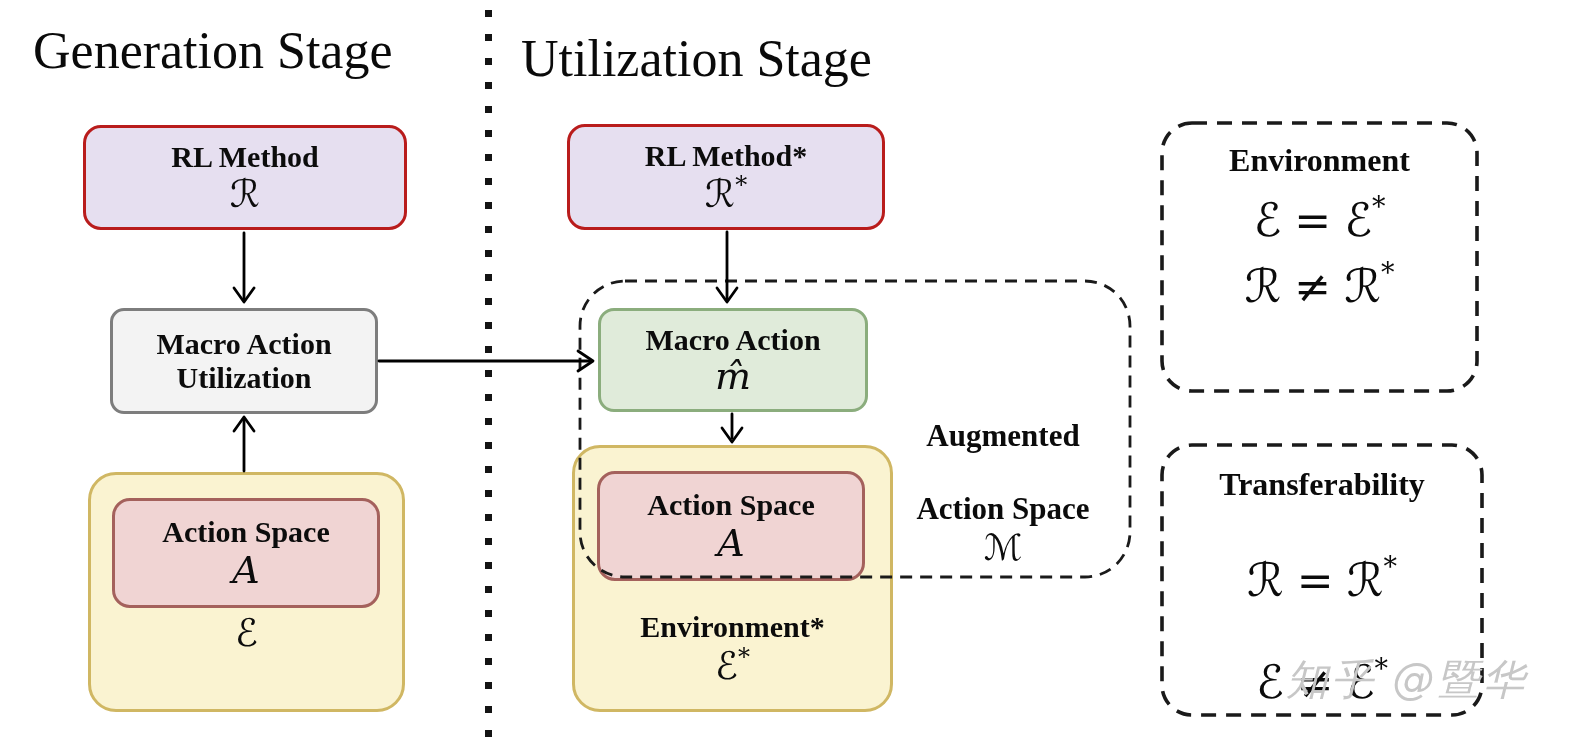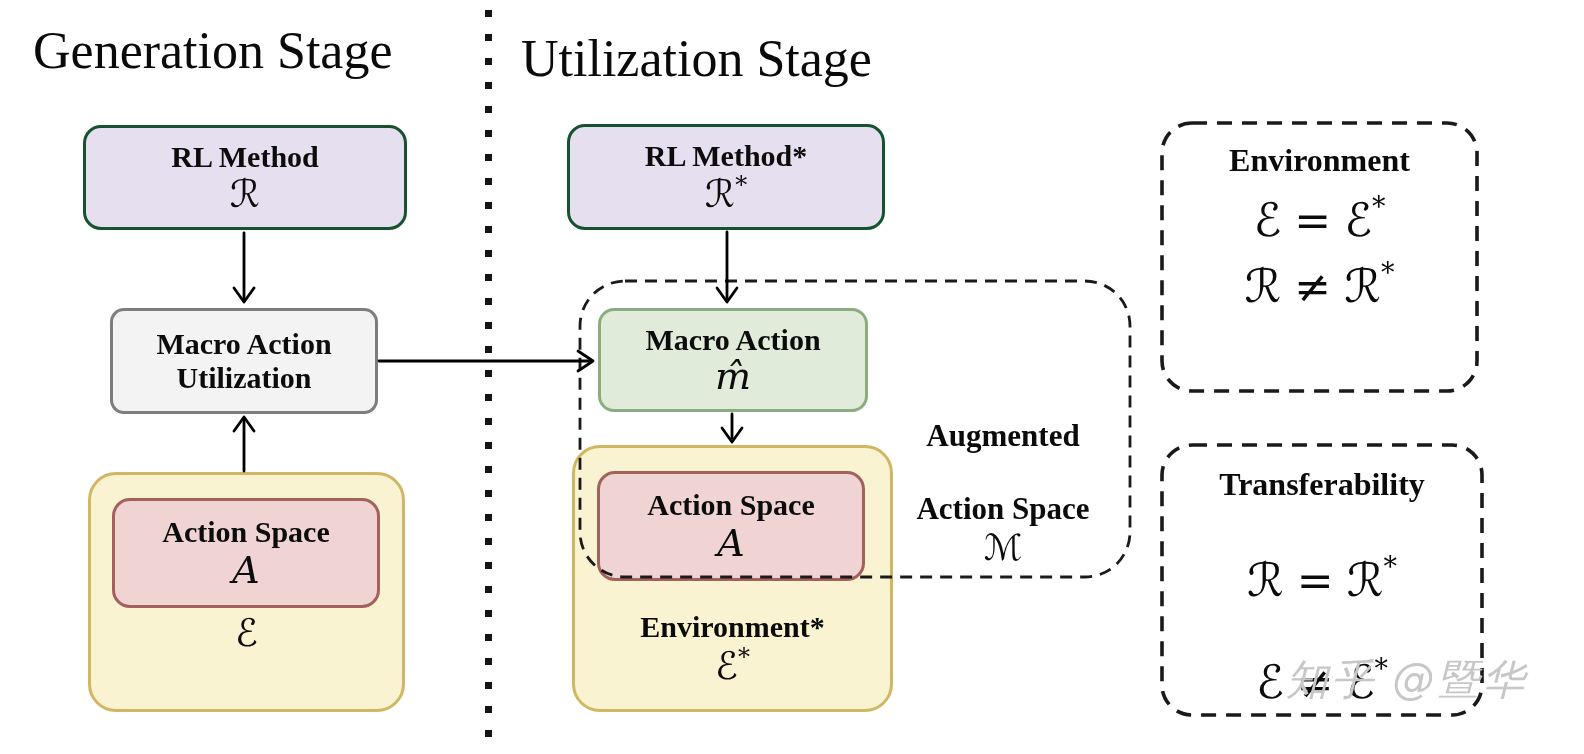--- a/index.html
+++ b/index.html
@@ -55,21 +55,21 @@
   }
   .math {
     font-family: "DejaVu Serif", "DejaVu Sans", "Liberation Serif", serif;
     font-style: italic;
   }
   .sym sup {
     font-size: 24px;
     vertical-align: 14px;
   }
 
-  .purple { background: #E6DFF0; border: 3px solid #14532d; border-radius: 18px; }
+  .purple { background: #E6DFF0; border: 3px solid #b91c1c; border-radius: 18px; }
   .gray   { background: #F3F3F3; border: 3px solid #7D7D7D; border-radius: 14px; }
   .green  { background: #E0EBDA; border: 3px solid #8BAD7D; border-radius: 16px; }
   .yellow { background: #FAF3D1; border: 3px solid #D0B763; border-radius: 28px; }
   .red    { background: #F0D4D3; border: 3px solid #A4615C; border-radius: 18px; }
 
   #rl-gen   { left: 83px;  top: 125px; width: 324px; height: 105px; }
   #mag      { left: 110px; top: 308px; width: 268px; height: 106px; }
   #env-gen  { left: 88px;  top: 472px; width: 317px; height: 240px; }
   #as-gen   { left: 112px; top: 498px; width: 268px; height: 110px; }
   #rl-util  { left: 567px; top: 124px; width: 318px; height: 106px; }

